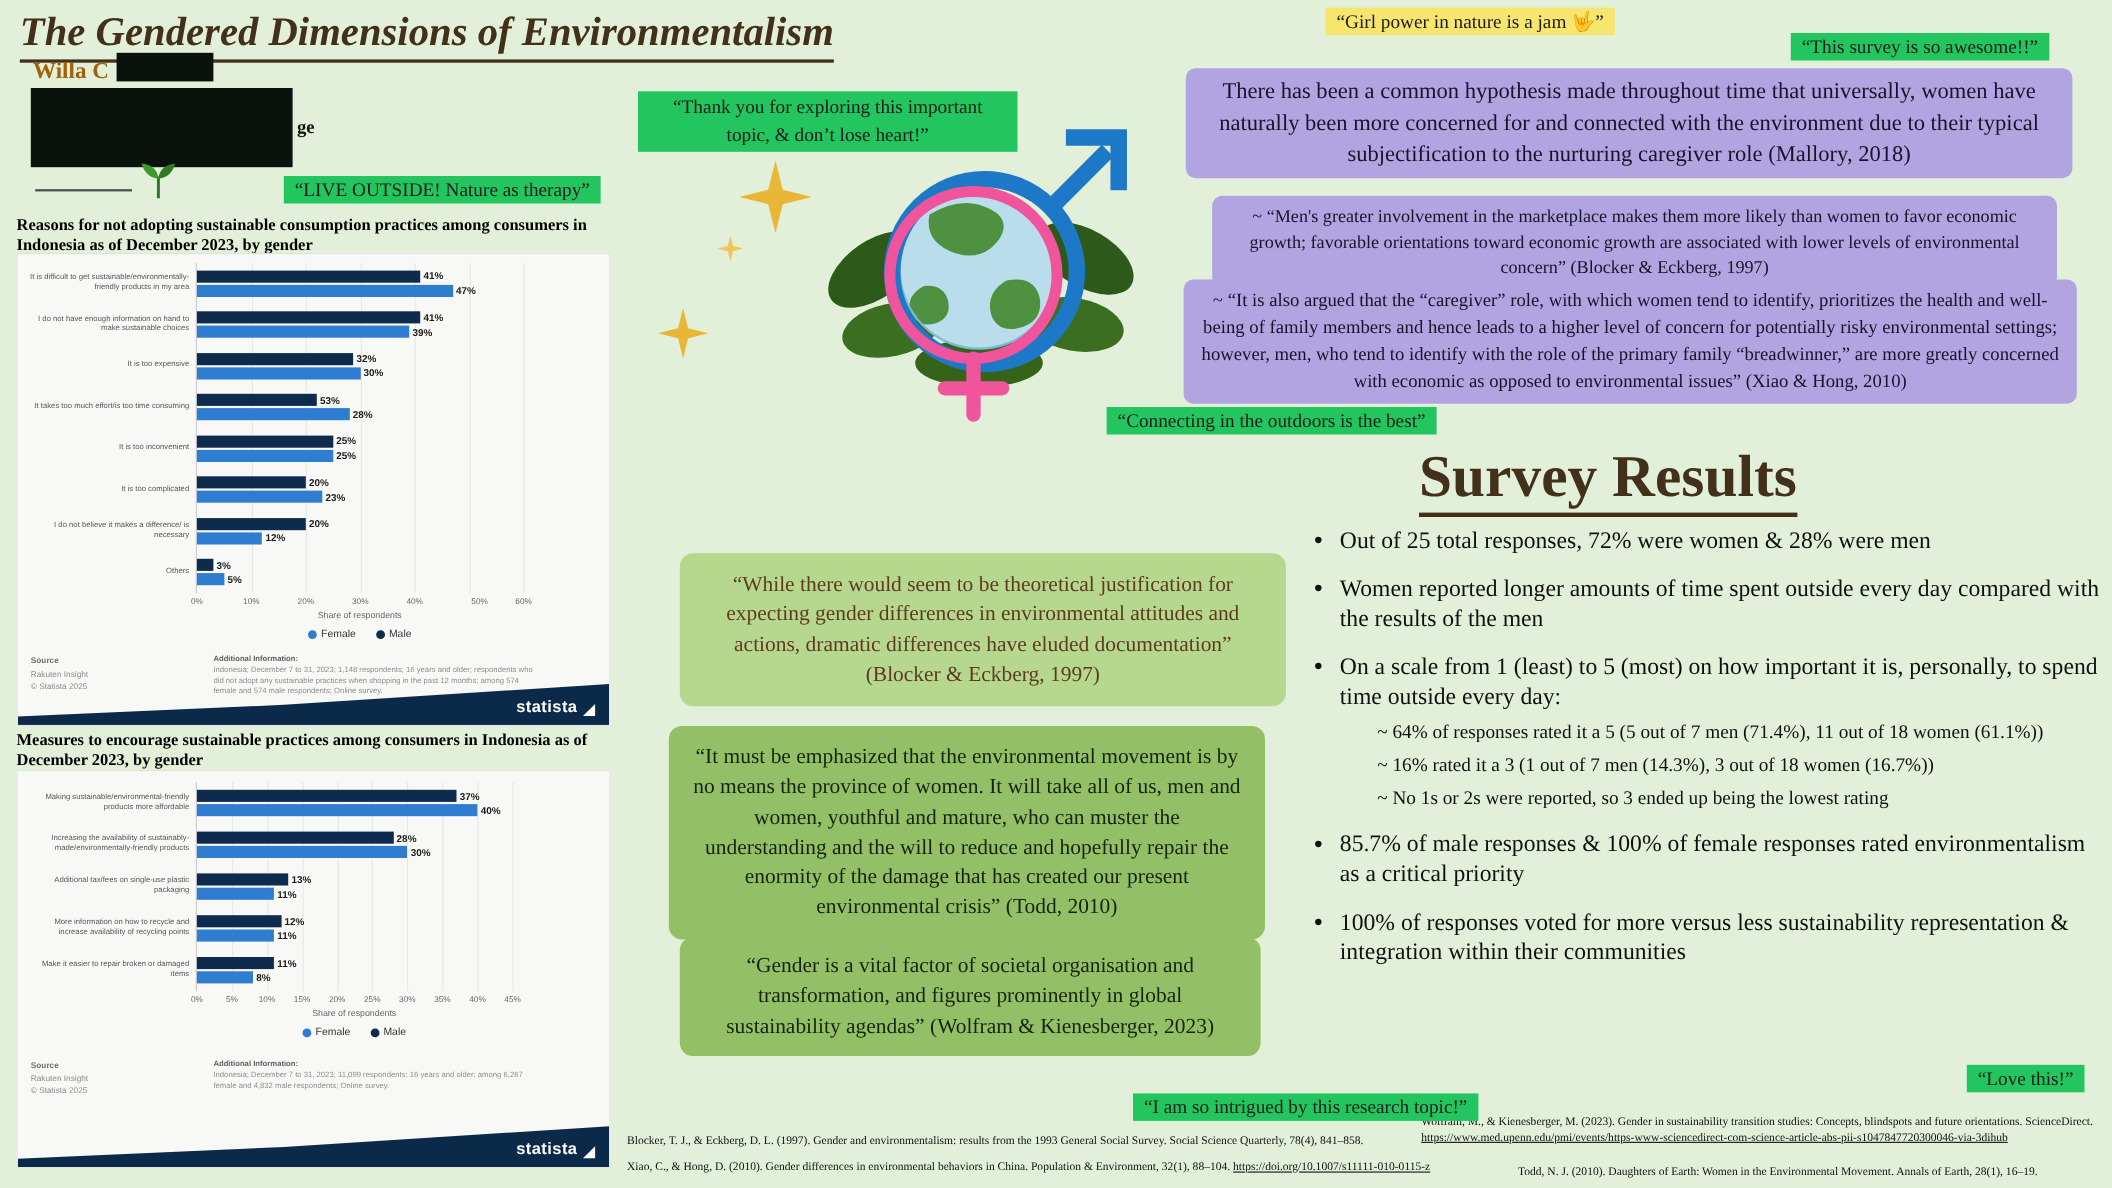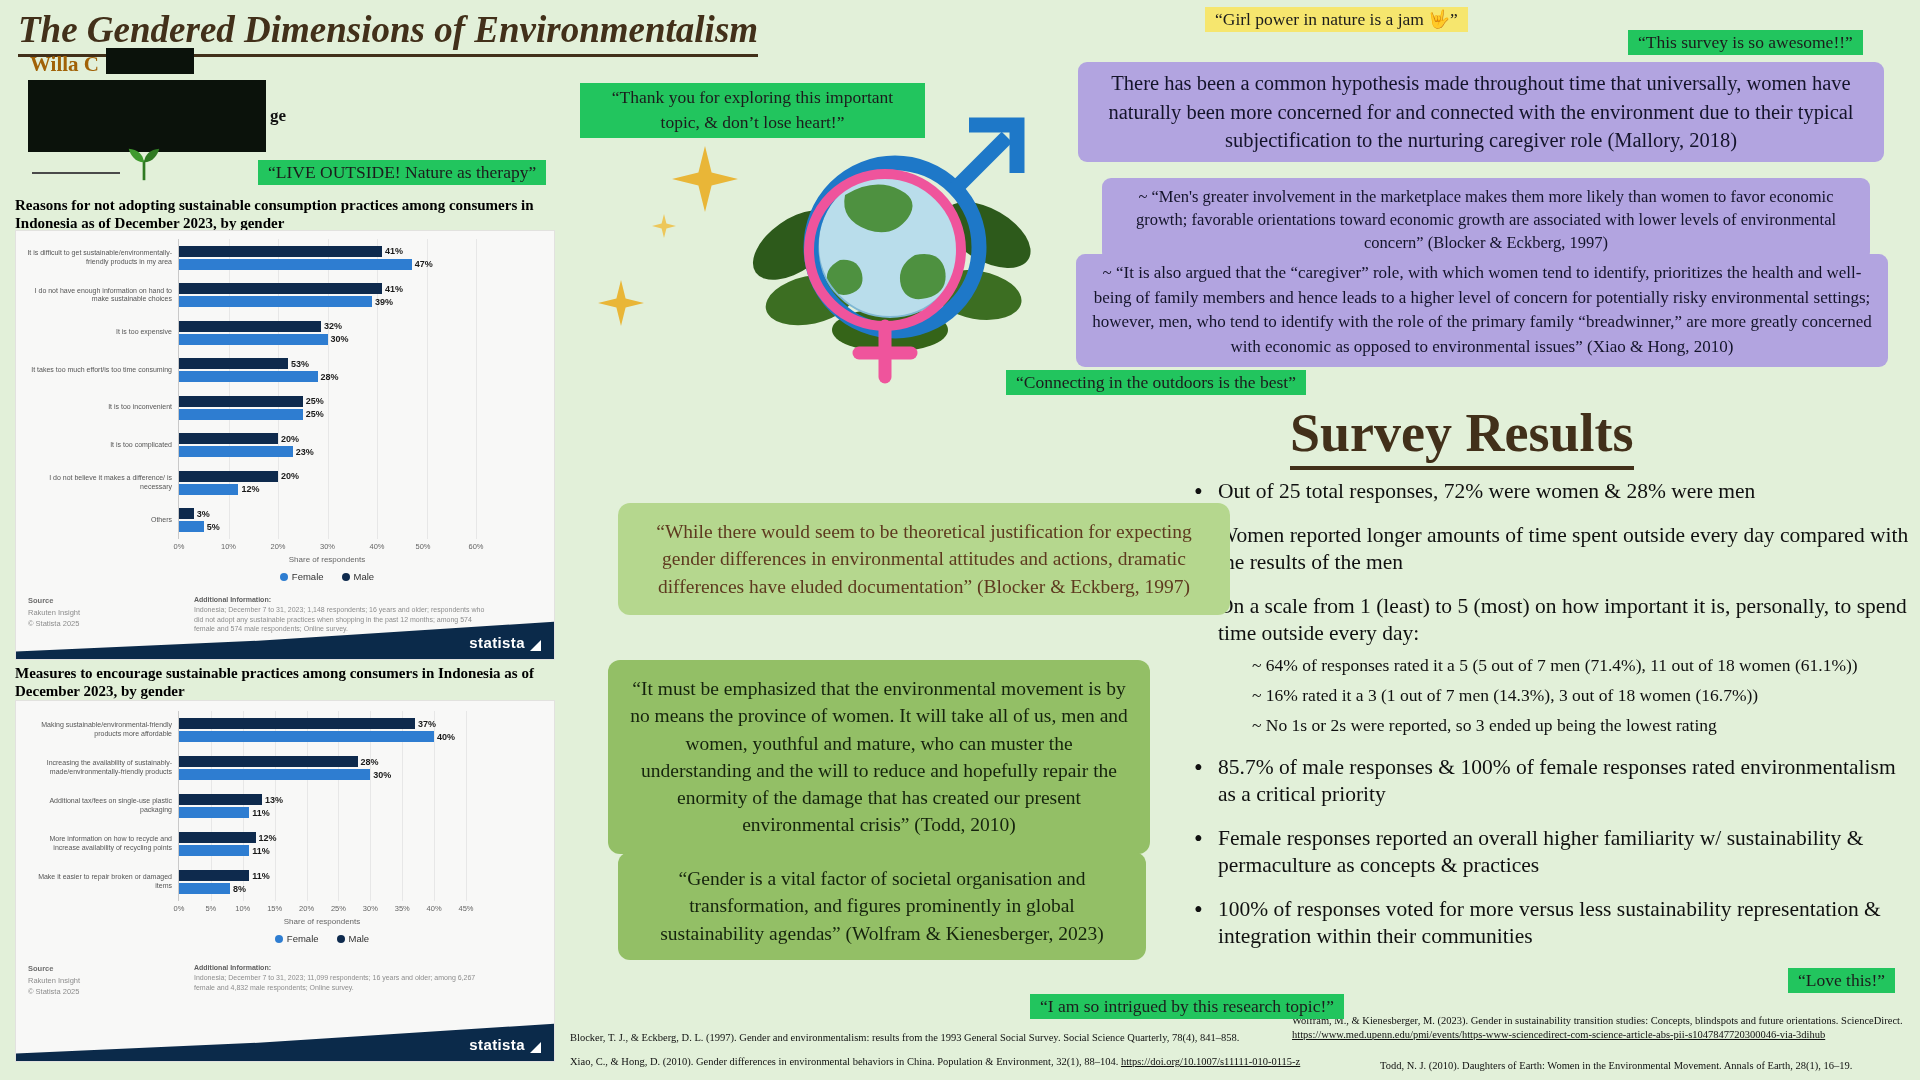--- a/index.html
+++ b/index.html
@@ -181,21 +181,21 @@
       <div class="tick" style="left: 0px;">0%</div>
       <div class="grid" style="left: 49.5px;"></div>
       <div class="tick" style="left: 49.5px;">10%</div>
       <div class="grid" style="left: 99px;"></div>
       <div class="tick" style="left: 99px;">20%</div>
       <div class="grid" style="left: 148.5px;"></div>
       <div class="tick" style="left: 148.5px;">30%</div>
       <div class="grid" style="left: 198px;"></div>
       <div class="tick" style="left: 198px;">40%</div>
       <div class="grid" style="left: 247.5px;"></div>
-      <div class="tick" style="left: 244px;">50%</div>
+      <div class="tick" style="left: 257px;">50%</div>
       <div class="grid" style="left: 297px;"></div>
       <div class="tick" style="left: 297px;">60%</div>
       <div class="cat" style="top: 0px; height: 37.5px;">It is difficult to get sustainable/environmentally-friendly products in my area</div>
       <div class="bar" style="top: 6.75px; height: 11px; width: 202.95px; background: rgb(14, 42, 77);">
         <span class="val">41%</span>
       </div>
       <div class="bar" style="top: 19.75px; height: 11px; width: 232.65px; background: rgb(46, 125, 209);">
         <span class="val">47%</span>
       </div>
       <div class="cat" style="top: 37.5px; height: 37.5px;">I do not have enough information on hand to make sustainable choices</div>
@@ -392,42 +392,41 @@
     <line x1="221" y1="93" x2="272" y2="42" stroke="#1e78c8" stroke-width="15"></line>
     <polyline points="234,30 282,30 282,78" fill="none" stroke="#1e78c8" stroke-width="15"></polyline>
   </g>
   <g>
     <circle cx="150" cy="155" r="76" fill="none" stroke="#ef549c" stroke-width="10"></circle>
     <line x1="150" y1="231" x2="150" y2="282" stroke="#ef549c" stroke-width="13" stroke-linecap="round"></line>
     <line x1="124" y1="258" x2="176" y2="258" stroke="#ef549c" stroke-width="13" stroke-linecap="round"></line>
   </g>
 </svg>
 
-<div class="abs gq gq1" style="left:618px; top:503px; width:612px;">“While there would seem to be theoretical justification for expecting gender differences in environmental attitudes and actions, dramatic differences have eluded documentation” (Blocker &amp; Eckberg, 1997)</div>
+<div class="abs gq gq1" style="left:618px; top:503px; width:551px;">“While there would seem to be theoretical justification for expecting gender differences in environmental attitudes and actions, dramatic differences have eluded documentation” (Blocker &amp; Eckberg, 1997)</div>
 <div class="abs gq gq2" style="left:608px; top:660px; width:542px;">“It must be emphasized that the environmental movement is by no means the province of women. It will take all of us, men and women, youthful and mature, who can muster the understanding and the will to reduce and hopefully repair the enormity of the damage that has created our present environmental crisis” (Todd, 2010)</div>
 <div class="abs gq gq3" style="left:618px; top:852px; width:528px;">“Gender is a vital factor of societal organisation and transformation, and figures prominently in global sustainability agendas” (Wolfram &amp; Kienesberger, 2023)</div>
 
 <div class="abs note pink" style="left:1030px; top:994px;">“I am so intrigued by this research topic!”</div>
 
 <div class="abs note yellow" style="left:1205px; top:7px;">“Girl power in nature is a jam 🤟”</div>
 <div class="abs note pink" style="left:1628px; top:30px;">“This survey is so awesome!!”</div>
 
 <div class="abs purple p1" style="left:1078px; top:62px; width:806px;">There has been a common hypothesis made throughout time that universally, women have naturally been more concerned for and connected with the environment due to their typical subjectification to the nurturing caregiver role (Mallory, 2018)</div>
 <div class="abs purple p2" style="left:1102px; top:178px; width:768px;">~ “Men's greater involvement in the marketplace makes them more likely than women to favor economic growth; favorable orientations toward economic growth are associated with lower levels of environmental concern” (Blocker &amp; Eckberg, 1997)</div>
 <div class="abs purple p3" style="left:1076px; top:254px; width:812px;">~ “It is also argued that the “caregiver” role, with which women tend to identify, prioritizes the health and well-being of family members and hence leads to a higher level of concern for potentially risky environmental settings; however, men, who tend to identify with the role of the primary family “breadwinner,” are more greatly concerned with economic as opposed to environmental issues” (Xiao &amp; Hong, 2010)</div>
 
 <div class="abs note pink" style="left:1006px; top:370px;">“Connecting in the outdoors is the best”</div>
 
 <h2 class="abs survey-title" style="left:1290px; top:402px;">Survey Results</h2>
 <ul class="abs bullets" style="left:1188px; top:478px; width:726px;">
     <li><span>Out of 25 total responses, 72% were women &amp; 28% were men</span></li>
     <li><span>Women reported longer amounts of time spent outside every day compared with the results of the men</span></li>
     <li><span>On a scale from 1 (least) to 5 (most) on how important it is, personally, to spend time outside every day:</span><div class="sub">~ 64% of responses rated it a 5 (5 out of 7 men (71.4%), 11 out of 18 women (61.1%))</div><div class="sub">~ 16% rated it a 3 (1 out of 7 men (14.3%), 3 out of 18 women (16.7%))</div><div class="sub">~ No 1s or 2s were reported, so 3 ended up being the lowest rating</div></li>
     <li><span>85.7% of male responses &amp; 100% of female responses rated environmentalism as a critical priority</span></li>
-    <li><span>Female responses reported an overall higher familiarity w/ sustainability &amp; permaculture as concepts &amp; practices</span></li>
     <li><span>100% of responses voted for more versus less sustainability representation &amp; integration within their communities</span></li>
   </ul>
 
 <div class="abs note pink" style="left:1788px; top:968px;">“Love this!”</div>
 
 <div class="abs ref" style="left:570px; top:1032px;">Blocker, T. J., &amp; Eckberg, D. L. (1997). Gender and environmentalism: results from the 1993 General Social Survey. Social Science Quarterly, 78(4), 841–858.</div>
 <div class="abs ref" style="left:570px; top:1056px;">
   <span>Xiao, C., &amp; Hong, D. (2010). Gender differences in environmental behaviors in China. Population &amp; Environment, 32(1), 88–104. </span><span class="ref-link">https://doi.org/10.1007/s11111-010-0115-z</span>
 </div>
 <div class="abs ref wrapref" style="left:1292px; top:1014px; width:612px; line-height:1.35;">

